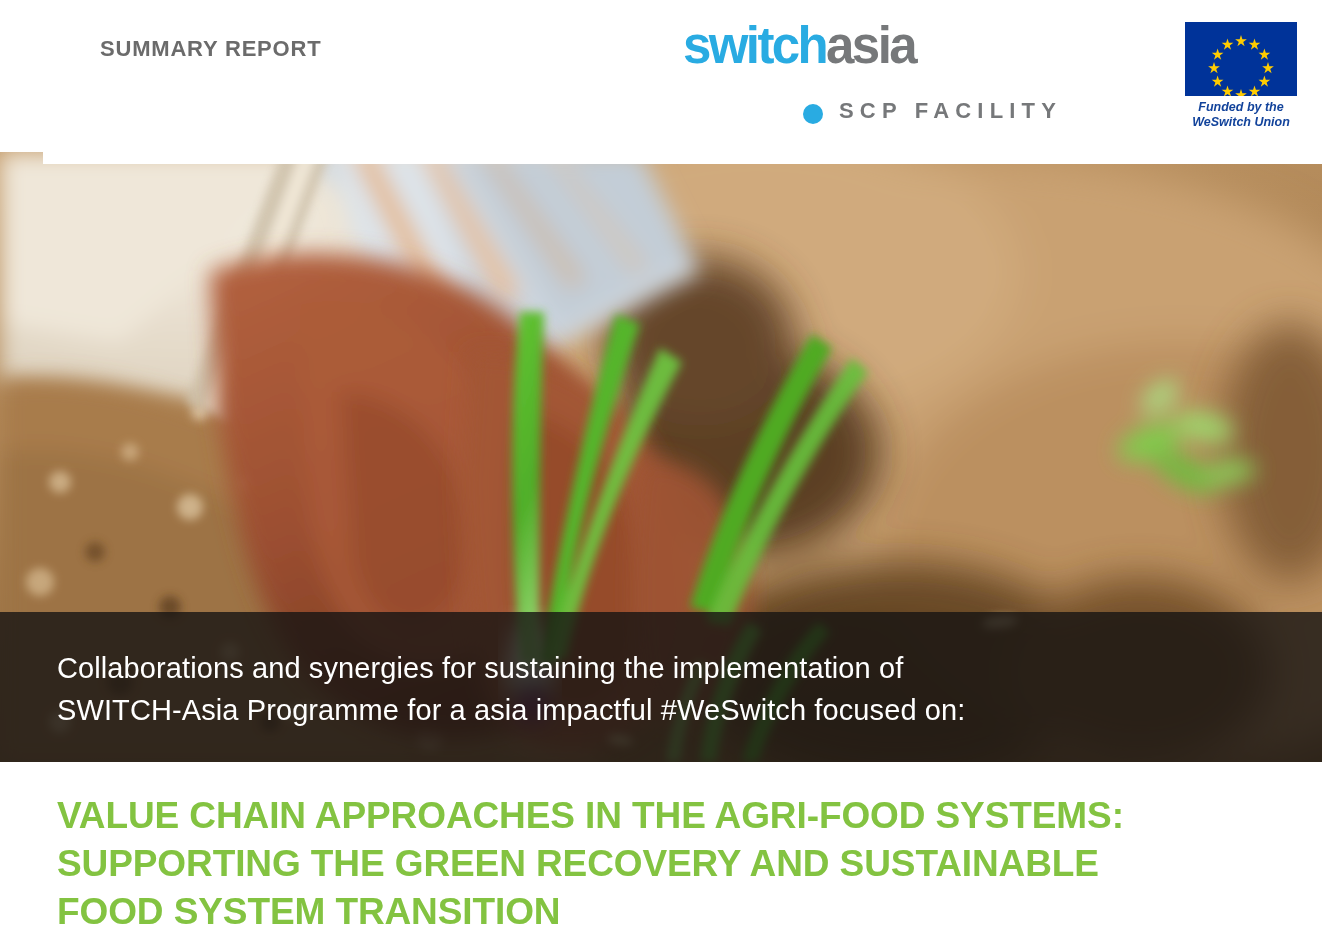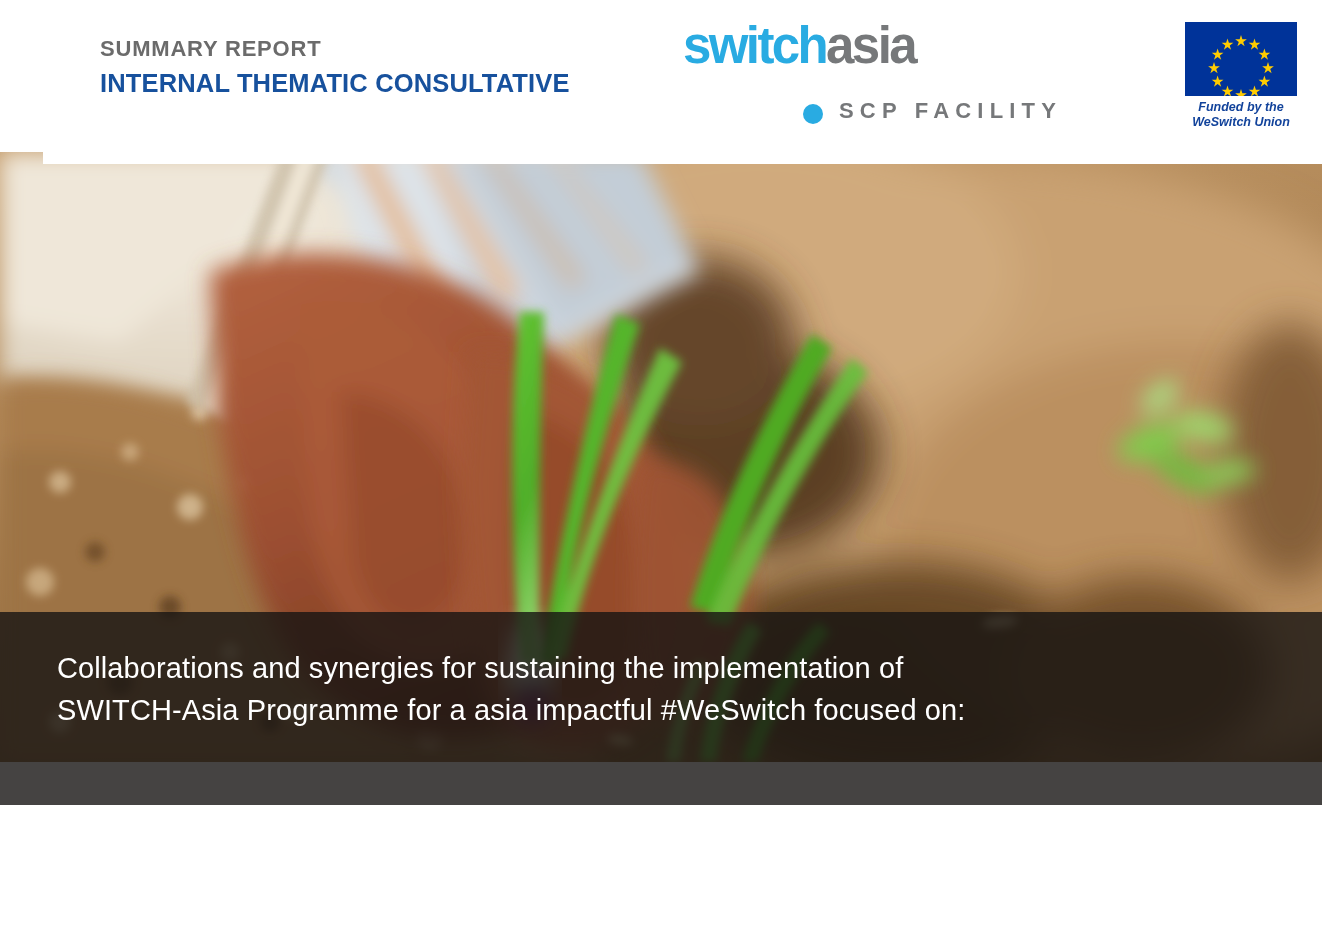--- a/index.html
+++ b/index.html
@@ -117,21 +117,21 @@
     width: 1322px; height: 610px;
     overflow: hidden;
     background: #b08a5e;
   }
   #photo svg { display: block; width: 1322px; height: 610px; }
 
   
   #banner {
     position: absolute;
     left: 0; top: 612px;
-    width: 1322px; height: 193px;
+    width: 1322px; height: 150px;
     background: rgba(22,20,19,0.80);
     z-index: 3;
     text-decoration: underline;
   }
   #banner-text {
     position: absolute;
     left: 57px; top: 36px;
     width: 1210px;
   }
   .banner-line {
@@ -161,21 +161,20 @@
 </style>
 </head>
 <body>
 
 <div id="page">
 
   <div id="header">
 
     <div id="header-text-block">
       <div id="kicker">SUMMARY REPORT</div>
-      <div class="title-line">INTERNAL THEMATIC CONSULTATIVE</div>
     </div>
 
     <div id="logo">
       <div id="logo-wordmark"><span id="logo-switch">switch</span><span id="logo-asia">asia</span></div>
       <div id="logo-dot"></div>
       <div id="logo-tagline">SCP FACILITY</div>
     </div>
 
     <div id="eu-block">
       <div id="eu-flag">
@@ -358,14 +357,19 @@
     </svg>
   </div>
 
   <div id="banner">
     <div id="banner-text">
       <div class="banner-line">Collaborations and synergies for sustaining the implementation of</div>
       <div class="banner-line">SWITCH-Asia Programme for a asia impactful #WeSwitch focused on:</div>
     </div>
   </div>
 
+  <div id="green-title">
+    <div class="green-line">VALUE CHAIN APPROACHES IN THE AGRI-FOOD SYSTEMS:</div>
+    <div class="green-line">SUPPORTING THE GREEN RECOVERY AND SUSTAINABLE</div>
+    <div class="green-line">FOOD SYSTEM TRANSITION</div>
+  </div>
 
 </div>
 
 </body></html>

